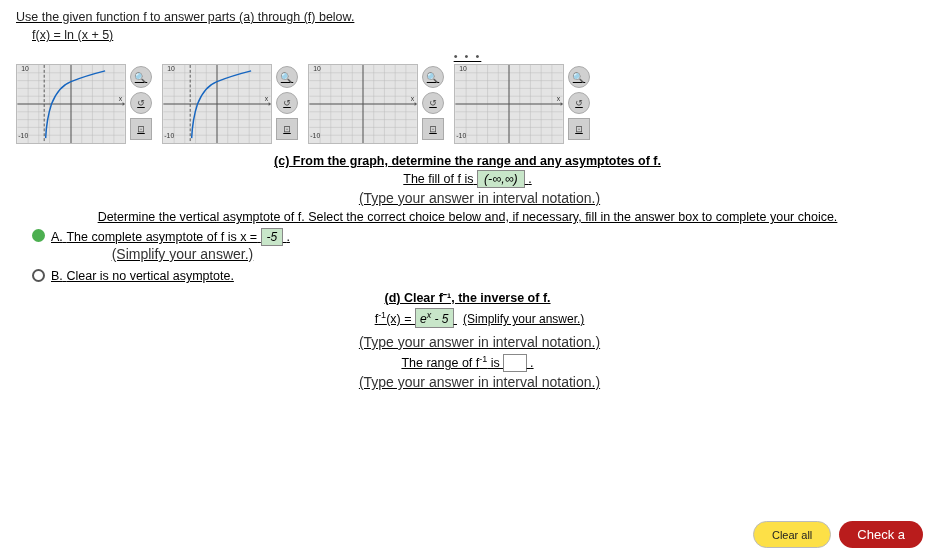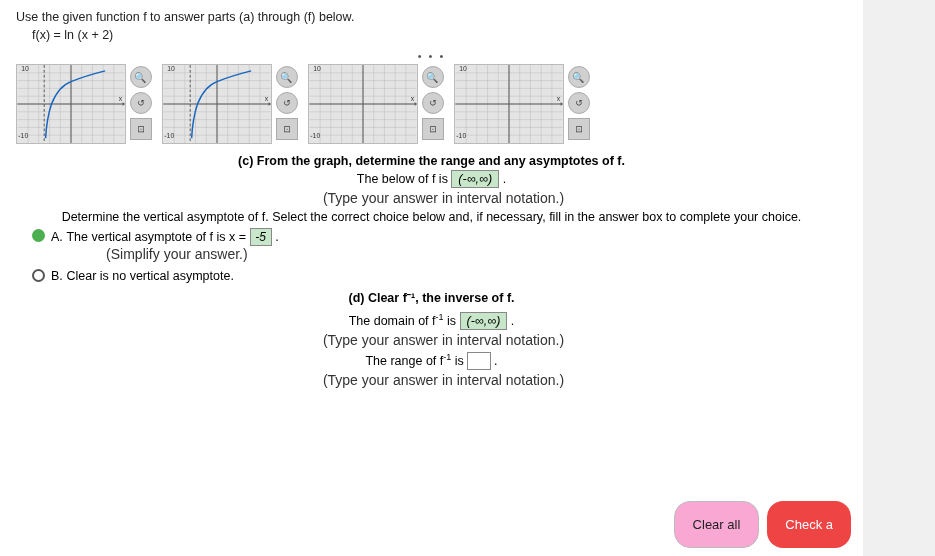--- a/index.html
+++ b/index.html
@@ -6,24 +6,25 @@
     body {
       font-family: Arial, sans-serif;
       font-size: 13px;
       background: #f0f0f0;
       width: 935px;
       min-height: 556px;
       overflow: hidden;
     }
     .main-container {
       background: #fff;
-      width: 863px;
+      width: 935px;
       min-height: 556px;
       padding: 10px 16px 10px 16px;
       position: relative;
+      text-decoration: underline;
     }
     .problem-header {
       font-size: 12.5px;
       margin-bottom: 4px;
       color: #222;
     }
     .function-line {
       font-size: 12.5px;
       margin-bottom: 8px;
       color: #222;
@@ -161,30 +162,30 @@
     .bottom-bar {
       position: absolute;
       bottom: 0;
       right: 0;
       display: flex;
       flex-direction: row;
       gap: 8px;
       padding: 8px 12px;
     }
     .btn-clear {
-      background: #f9a8d4;
+      background: #fde047;
       border: 1px solid #bbb;
       border-radius: 16px;
-      padding: 15px 18px;
-      font-size: 13px;
+      padding: 6px 18px;
+      font-size: 11px;
       cursor: pointer;
       color: #222;
     }
     .btn-check {
-      background: #ef4444;
+      background: #b91c1c;
       border: none;
       border-radius: 16px;
       padding: 6px 18px;
       font-size: 13px;
       cursor: pointer;
       color: #fff;
     }
     .dots-row {
       display: flex;
       justify-content: center;
@@ -197,21 +198,21 @@
   </style>
 </head>
 <body>
 
 <div class="main-container">
 
   <div class="problem-header">
     <span>Use the given function f to answer parts (a) through (f) below.</span>
   </div>
   <div class="function-line">
-    <span>f(x) = ln (x + 2)</span>
+    <span>f(x) = ln (x + 5)</span>
   </div>
 
   <div class="dots-row">
     <span style="font-size:11px;color:#555;letter-spacing:2px;">• • •</span>
   </div>
 
   <div class="graphs-row">
 
     <div class="graph-block">
       <div class="graph-canvas">
@@ -373,60 +374,60 @@
         <div class="icon-circle" style="font-size:9px;">↺</div>
         <div class="icon-square" style="font-size:9px;">⊡</div>
       </div>
     </div>
 
   </div>
 
   <div class="section">
     <div class="section-title">(c) From the graph, determine the range and any asymptotes of f.</div>
     <div class="section-text">
-      <span>The below of f is</span>
+      <span>The fill of f is</span>
       <span class="highlight-box">(-∞,∞)</span>
       <span>.</span>
     </div>
     <div class="note-text indent">(Type your answer in interval notation.)</div>
     <div class="section-text" style="margin-bottom:4px;">Determine the vertical asymptote of f. Select the correct choice below and, if necessary, fill in the answer box to complete your choice.</div>
 
     <div class="radio-row">
       <div class="radio-btn checked"></div>
       <div>
         <span class="radio-label-text">A.</span>
         <span class="radio-label-text"> </span>
-        <span class="radio-label-text">The vertical asymptote of f is x =</span>
+        <span class="radio-label-text">The complete asymptote of f is x =</span>
         <span class="answer-box">-5</span>
         <span class="radio-label-text">.</span>
         <div class="note-text indent">(Simplify your answer.)</div>
       </div>
     </div>
 
     <div class="radio-row">
       <div class="radio-btn"></div>
       <div>
         <span class="radio-label-text">B.</span>
         <span class="radio-label-text">Clear is no vertical asymptote.</span>
       </div>
     </div>
   </div>
 
   <div class="section">
     <div class="section-title">
       <span>(d) Clear f⁻¹, the inverse of f.</span>
     </div>
+    <div class="formula-line">
+      <span>f<span class="superscript">-1</span>(x) = </span>
+      <span class="answer-box">e<span class="superscript">x</span> - 5</span>
+      <span style="font-size:12px;margin-left:6px;">(Simplify your answer.)</span>
+    </div>
   </div>
 
   <div class="section">
-    <div class="section-text">
-      <span>The domain of f<span class="superscript">-1</span> is </span>
-      <span class="highlight-box">(-∞,∞)</span>
-      <span>.</span>
-    </div>
     <div class="note-text indent">(Type your answer in interval notation.)</div>
     <div class="section-text" style="margin-top:2px;">
       <span>The range of f<span class="superscript">-1</span> is </span>
       <span class="input-box">&nbsp;&nbsp;&nbsp;&nbsp;</span>
       <span>.</span>
     </div>
     <div class="note-text indent">(Type your answer in interval notation.)</div>
   </div>
 
   <div class="bottom-bar">

